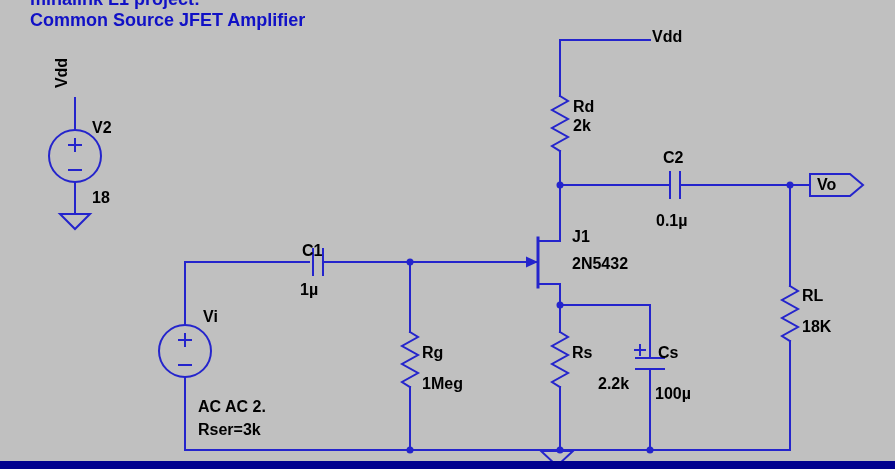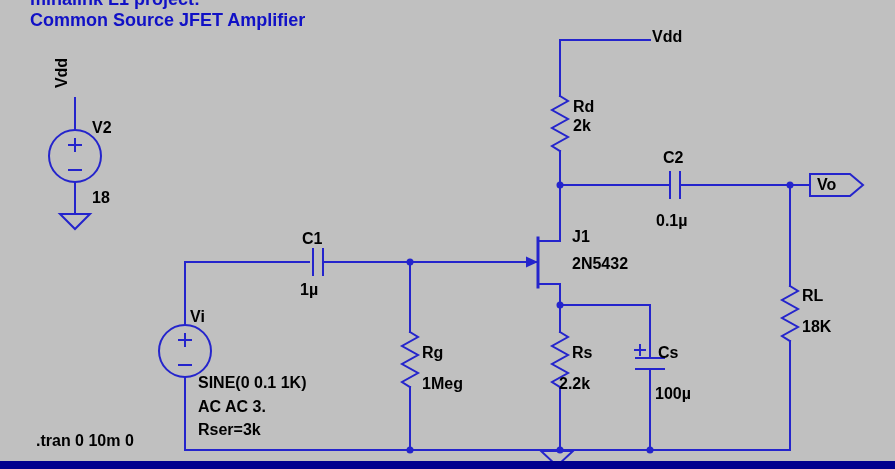--- a/index.html
+++ b/index.html
@@ -126,36 +126,34 @@
   <div class="lbl" style="left:573px;top:98px">Rd</div>
   <div class="lbl" style="left:573px;top:117px">2k</div>
 
   <div class="lbl" style="left:663px;top:149px">C2</div>
   <div class="lbl" style="left:656px;top:212px">0.1µ</div>
   <div class="lbl" style="left:817px;top:176px">Vo</div>
 
   <div class="lbl" style="left:572px;top:228px">J1</div>
   <div class="lbl" style="left:572px;top:255px">2N5432</div>
 
-  <div class="lbl" style="left:302px;top:230px">C1</div>
+  <div class="lbl" style="left:302px;top:242px">C1</div>
   <div class="lbl" style="left:300px;top:281px">1µ</div>
 
-  <div class="lbl" style="left:190px;top:308px">Vi</div>
-  <div class="lbl" style="left:198px;top:374px">SINE(0 0.1 1K)</div>
-  <div class="lbl" style="left:198px;top:398px">AC AC 3.</div>
+  <div class="lbl" style="left:203px;top:308px">Vi</div>
+  <div class="lbl" style="left:198px;top:398px">AC AC 2.</div>
   <div class="lbl" style="left:198px;top:421px">Rser=3k</div>
 
   <div class="lbl" style="left:422px;top:344px">Rg</div>
   <div class="lbl" style="left:422px;top:375px">1Meg</div>
 
   <div class="lbl" style="left:572px;top:344px">Rs</div>
-  <div class="lbl" style="left:559px;top:375px">2.2k</div>
+  <div class="lbl" style="left:598px;top:375px">2.2k</div>
 
   <div class="lbl" style="left:658px;top:344px">Cs</div>
   <div class="lbl" style="left:655px;top:385px">100µ</div>
 
   <div class="lbl" style="left:802px;top:287px">RL</div>
   <div class="lbl" style="left:802px;top:318px">18K</div>
 
-  <div class="lbl" style="left:36px;top:432px">.tran 0 10m 0</div>
 
   <div class="bottombar"></div>
 </div>
 
 </body></html>

